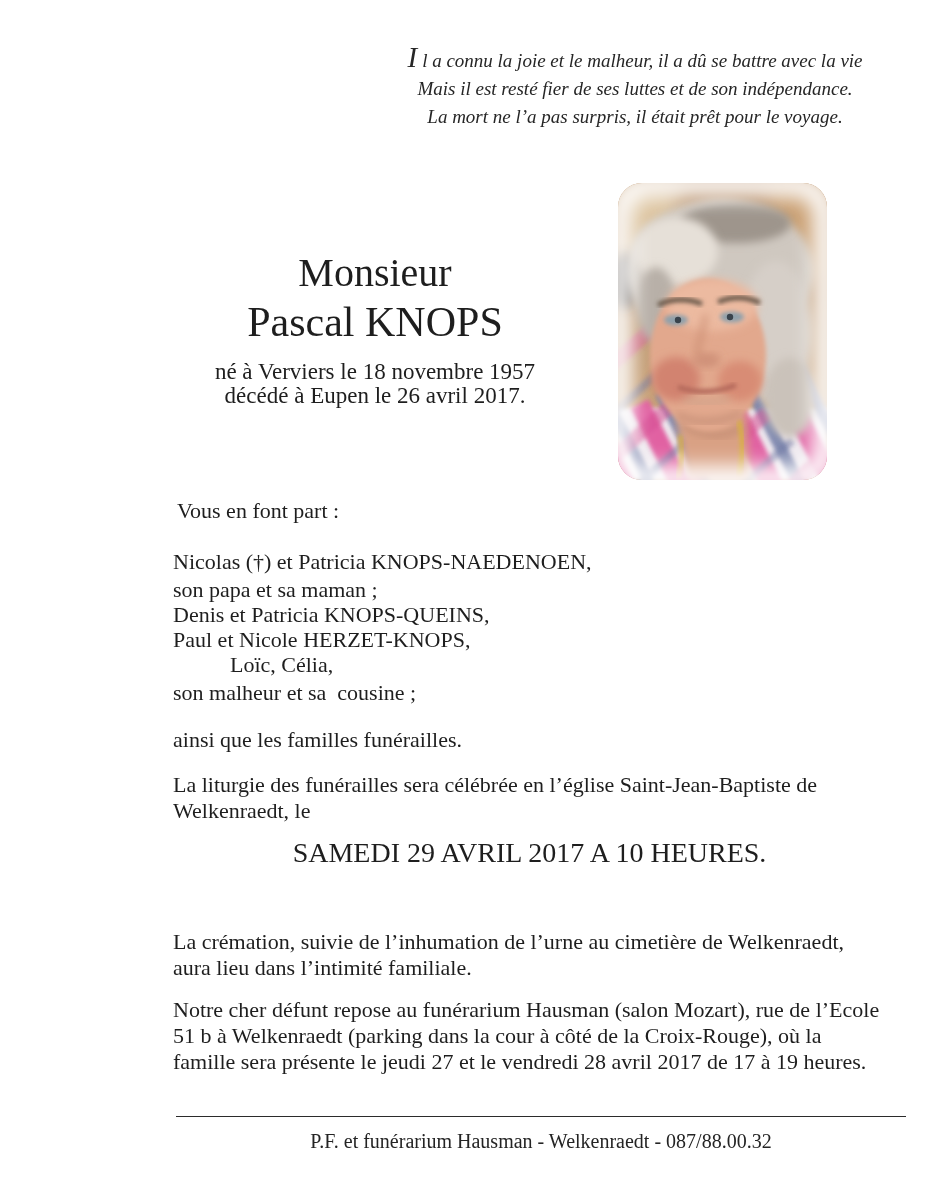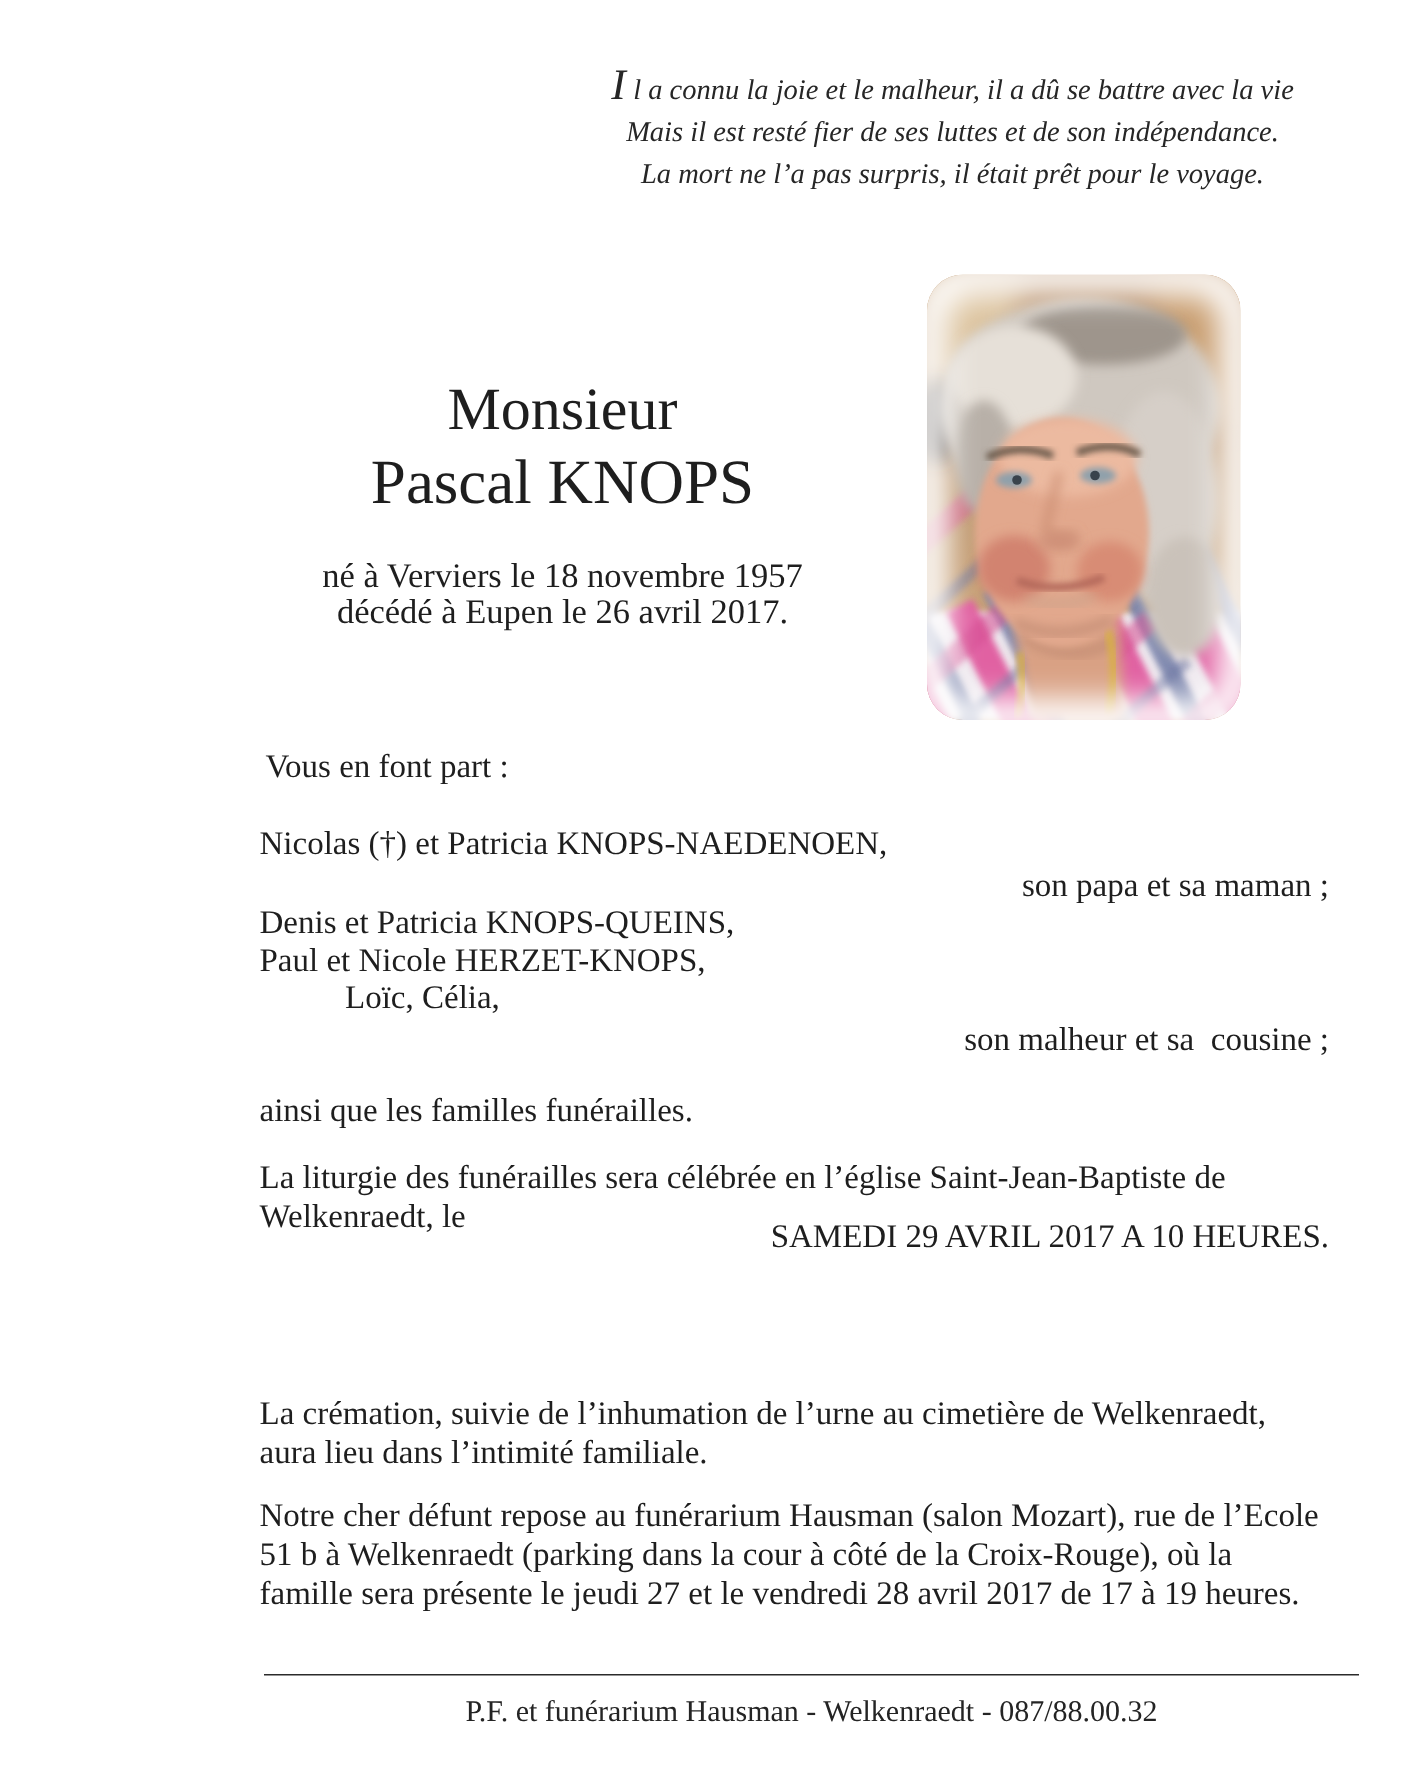--- a/index.html
+++ b/index.html
@@ -18,35 +18,35 @@
     position:absolute;top:43px;left:385px;width:500px;
     font-style:italic;font-size:19px;line-height:28px;
     text-align:center;color:#262626;
   }
   .epigraph .initial{font-size:29px;line-height:28px;margin-right:5px;}
   
   .title-block{position:absolute;top:250px;left:175px;width:400px;text-align:center;}
   .salutation{font-size:40px;line-height:46px;font-weight:400;}
   .deceased-name{font-size:42px;line-height:52px;font-weight:400;}
   .vital{font-size:23px;line-height:24px;}
-  .vital-first{margin-top:24px;}
+  .vital-first{margin-top:12px;}
   
   .photo{
     position:absolute;left:618px;top:183px;width:209px;height:297px;
     border-radius:24px;overflow:hidden;
     box-shadow:inset 0 0 16px 12px #ffffff, 0 0 12px 8px #ffffff;
   }
   .photo svg{display:block;width:100%;height:100%;}
   
   .para{
     position:absolute;left:173px;width:713px;
     font-size:22px;line-height:27px;
   }
   .multi{line-height:26px;}
-  .right{text-align:right;white-space:pre-wrap;}
+  .right{white-space:pre-wrap;}
   .center{text-align:center;}
   .indent{left:230px;width:656px;}
   
   .footer-rule{
     position:absolute;left:176px;top:1116px;width:730px;
     border-top:1.6px solid #2b2b2b;
   }
   .footer-text{
     position:absolute;left:176px;top:1128px;width:730px;
     text-align:center;font-size:20px;line-height:26px;color:#242424;
@@ -164,20 +164,20 @@
 
   <div class="para" style="top:548px;">Nicolas (†) et Patricia KNOPS-NAEDENOEN,</div>
   <div class="para right" style="top:576px;">son papa et sa maman ;</div>
   <div class="para" style="top:601px;">Denis et Patricia KNOPS-QUEINS,</div>
   <div class="para indent" style="top:651px;">Loïc, Célia,</div>
   <div class="para" style="top:626px;">Paul et Nicole HERZET-KNOPS,</div>
   <div class="para right" style="top:679px;">son malheur et sa  cousine ;</div>
   <div class="para" style="top:726px;">ainsi que les familles funérailles.</div>
 
   <div class="para multi" style="top:772px;">La liturgie des funérailles sera célébrée en l’église Saint-Jean-Baptiste de Welkenraedt, le</div>
-  <div class="para center" style="top:810px;font-size:22px;text-align:right;">SAMEDI 29 AVRIL 2017 A 10 HEURES.</div>
+  <div class="para center" style="top:839px;font-size:28px;">SAMEDI 29 AVRIL 2017 A 10 HEURES.</div>
   <div class="para multi" style="top:929px;">La crémation, suivie de l’inhumation de l’urne au cimetière de Welkenraedt, aura lieu dans l’intimité familiale.</div>
   <div class="para multi" style="top:997px;">Notre cher défunt repose au funérarium Hausman (salon Mozart), rue de l’Ecole 51 b à Welkenraedt (parking dans la cour à côté de la Croix-Rouge), où la famille sera présente le jeudi 27 et le vendredi 28 avril 2017 de 17 à 19 heures.</div>
 
   <div class="footer-rule"></div>
   <div class="footer-text">P.F. et funérarium Hausman - Welkenraedt - 087/88.00.32</div>
 
 </div>
 
 </body></html>

